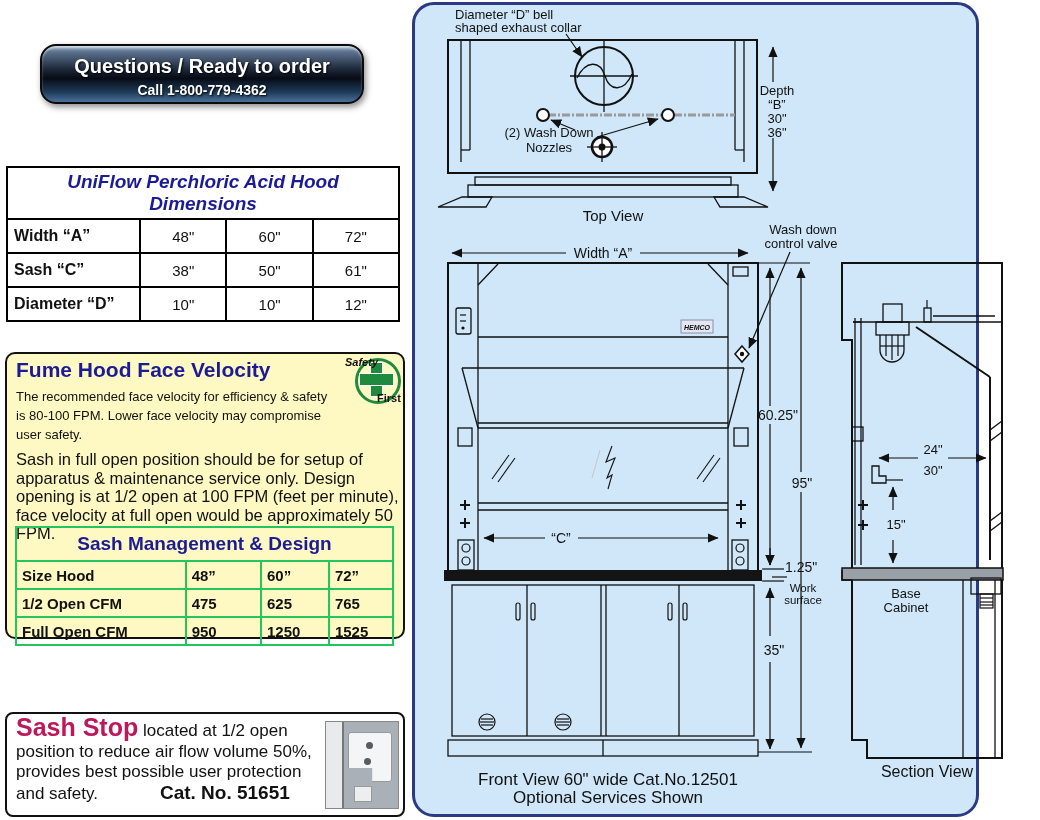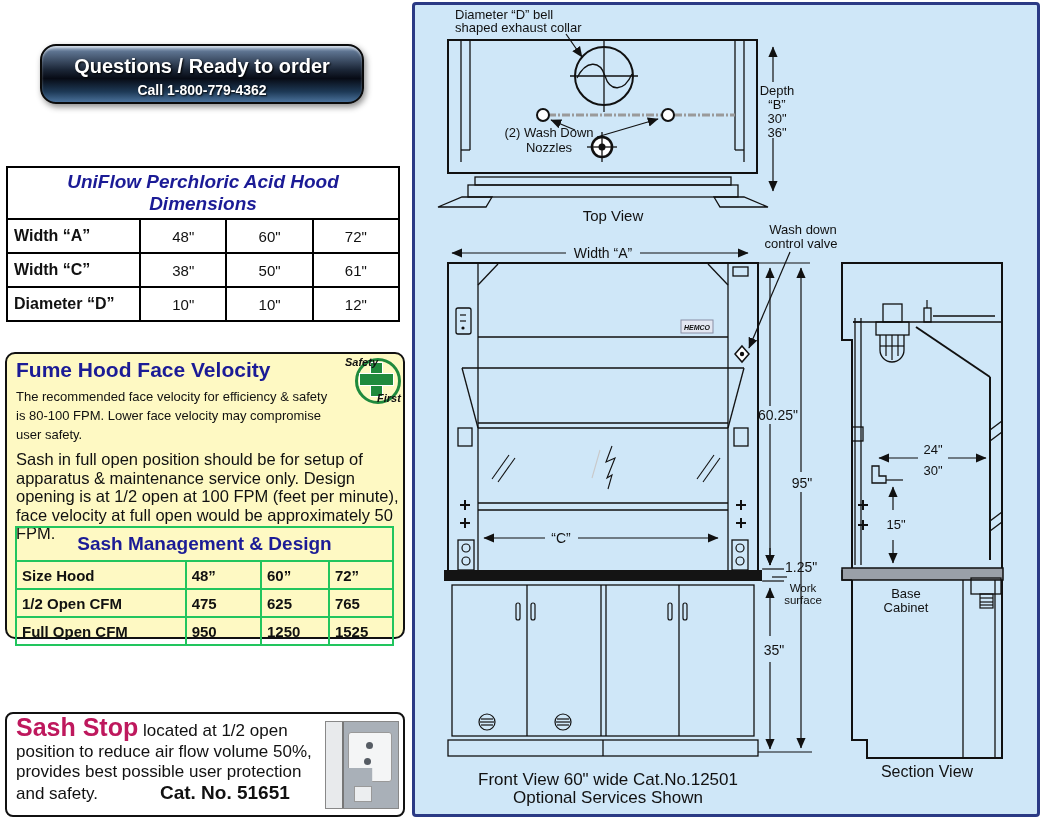--- a/index.html
+++ b/index.html
@@ -39,41 +39,41 @@
   .sash-table .ttl{font-size:19px;font-weight:bold;color:#1b1b96;text-align:center;height:28px;}
   .sash-table .val{text-align:left;}
   
   .safety{position:absolute;left:338px;top:2px;width:56px;height:50px;}
   .safety .ring{
     position:absolute;left:10px;top:2px;width:40px;height:40px;border:3px solid #1f8a3d;border-radius:50%;
   }
   .safety .cv{position:absolute;left:25px;top:6px;width:11px;height:33px;background:#1f8a3d;border:1px solid #fff;}
   .safety .ch{position:absolute;left:14px;top:17px;width:33px;height:11px;background:#1f8a3d;border:1px solid #fff;}
   .safety .t1{position:absolute;left:0px;top:0px;font-size:11px;font-weight:bold;font-style:italic;color:#111;}
-  .safety .t2{position:absolute;left:32px;top:36px;font-size:11px;font-weight:bold;font-style:italic;color:#111;}
+  .safety .t2{position:absolute;left:32px;top:36px;font-size:11px;font-weight:bold;color:#111;}
   
   .stop-box{
     position:absolute;left:5px;top:712px;width:396px;height:101px;
     border:2.5px solid #111;border-radius:8px;background:#fff;
   }
   .stop-text{position:absolute;left:9px;top:3px;width:306px;font-size:17px;line-height:20.5px;}
   .stop-title{font-size:25px;font-weight:bold;color:#be185d;}
   .stop-cat{font-size:19px;font-weight:bold;margin-left:62px;}
   .stop-photo{position:absolute;left:318px;top:7px;width:72px;height:86px;background:#a9b0b8;overflow:hidden;border:1px solid #888;}
   .stop-photo .jamb{position:absolute;left:0;top:0;width:16px;height:86px;background:#e8eaec;border-right:2px solid #777;}
   .stop-photo .bracket{position:absolute;left:22px;top:10px;width:42px;height:48px;background:#f4f5f6;border:1px solid #999;border-radius:3px;
     clip-path:polygon(0 0,100% 0,100% 100%,55% 100%,55% 72%,0 72%);}
   .stop-photo .h1,.stop-photo .h2{position:absolute;width:7px;height:7px;background:#565c64;border-radius:50%;}
   .stop-photo .h1{left:40px;top:20px;}
   .stop-photo .h2{left:38px;top:36px;}
   .stop-photo .tab{position:absolute;left:28px;top:64px;width:16px;height:14px;background:#eceef0;border:1px solid #999;}
   
   .panel{
-    position:absolute;left:412px;top:2px;width:628px;height:815px;
-    background:#cfe7f8;border:3px solid #2b3a85;border-radius:4px;box-sizing:border-box;
+    position:absolute;left:412px;top:2px;width:567px;height:815px;
+    background:#cfe7f8;border:3px solid #2b3a85;border-radius:22px;box-sizing:border-box;
   }
   .panel svg{position:absolute;left:-3px;top:-3px;}
   svg text{fill:#111;font-family:"Liberation Sans",sans-serif;}
   .dln{stroke:#111;stroke-width:1.3;fill:none;}
   .thk{stroke:#111;stroke-width:2;fill:none;}
   .dim{stroke:#111;stroke-width:1.2;fill:none;}
 </style>
 </head>
 <body>
 
@@ -87,21 +87,21 @@
       <tr>
         <td class="ttl" colspan="4">UniFlow Perchloric Acid Hood Dimensions</td>
       </tr>
   <tr>
     <td class="lbl">Width “A”</td>
     <td class="val">48"</td>
     <td class="val">60"</td>
     <td class="val">72"</td>
   </tr>
   <tr>
-    <td class="lbl">Width “C”</td>
+    <td class="lbl">Sash “C”</td>
     <td class="val">38"</td>
     <td class="val">50"</td>
     <td class="val">61"</td>
   </tr>
   <tr>
     <td class="lbl">Diameter “D”</td>
     <td class="val">10"</td>
     <td class="val">10"</td>
     <td class="val">12"</td>
   </tr>

